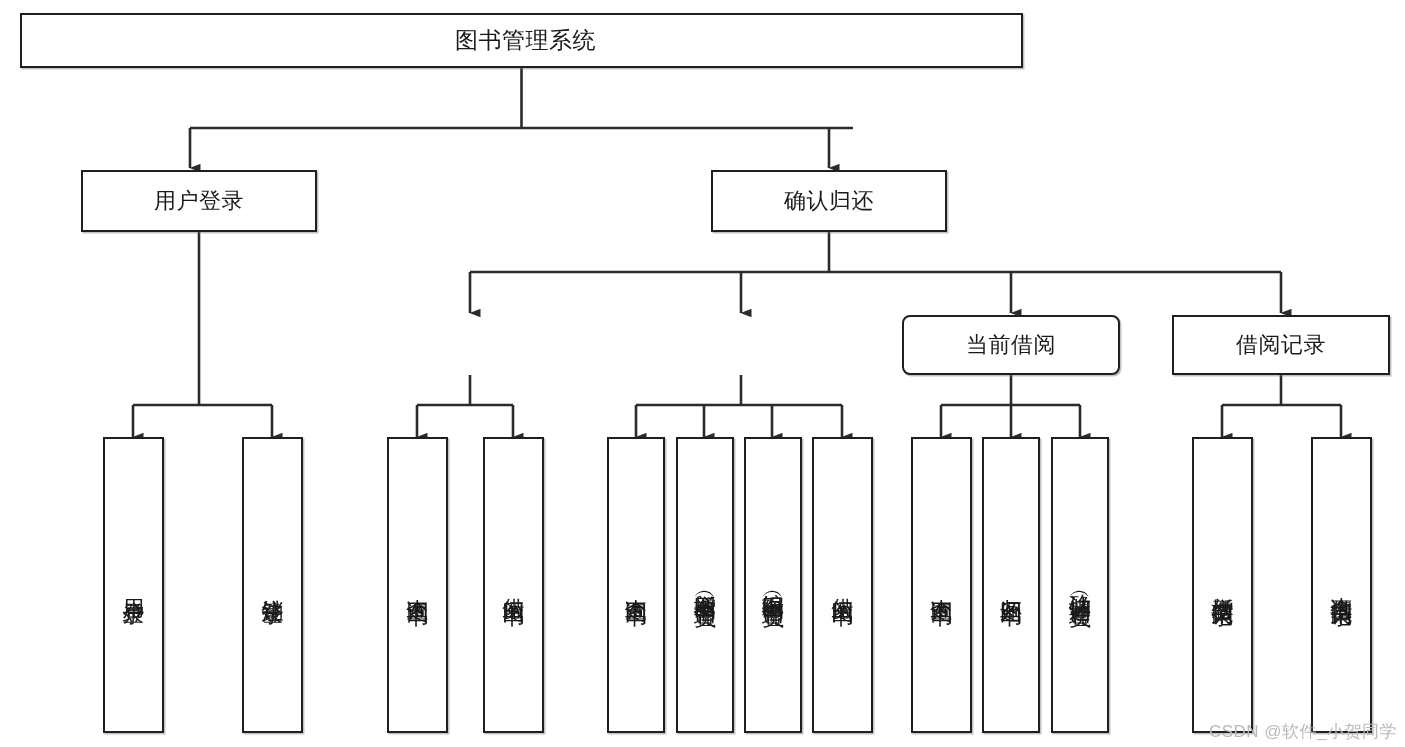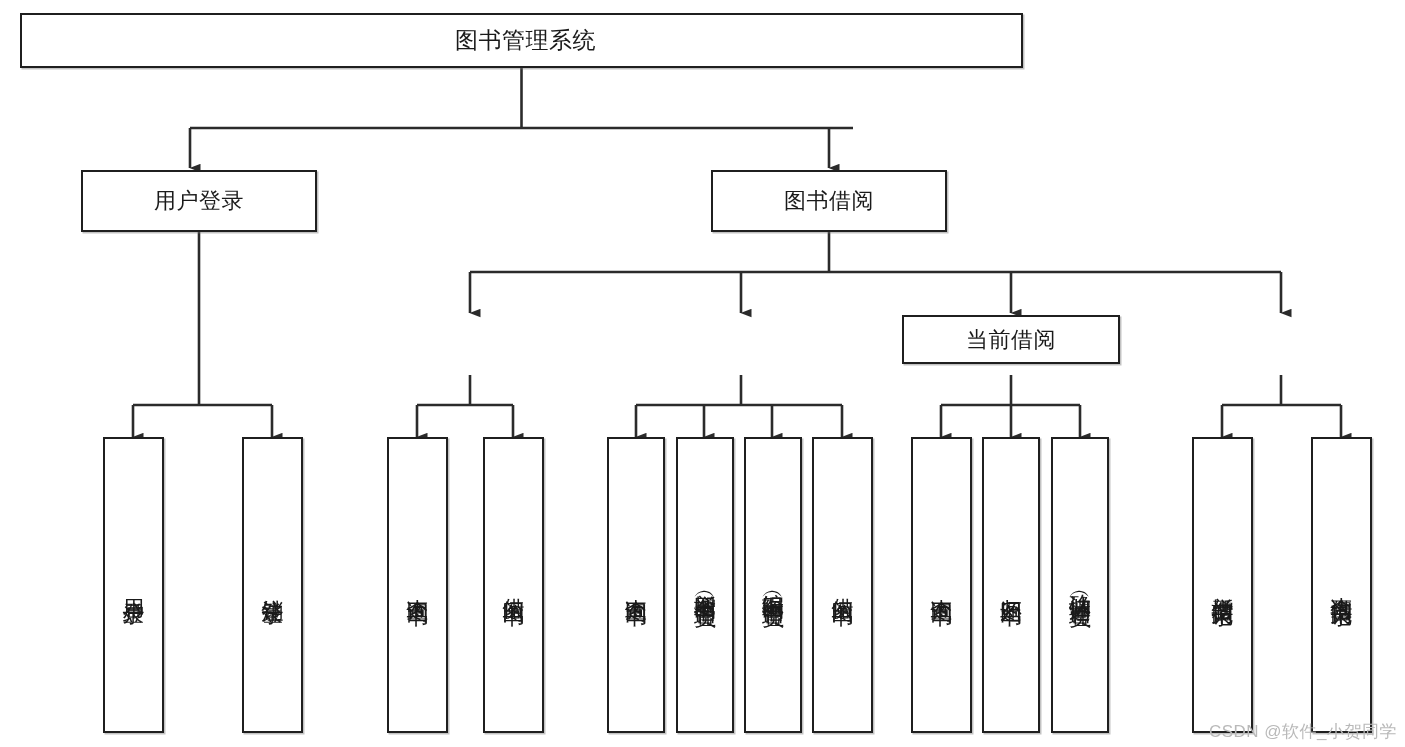--- a/index.html
+++ b/index.html
@@ -131,29 +131,32 @@
 
   <div class="node node-h node-root" style="left:20px; top:13px; width:1003px; height:55px;">
     <span>图书管理系统</span>
   </div>
 
   <div class="node node-h" style="left:81px; top:170px; width:236px; height:62px;">
     <span>用户登录</span>
   </div>
 
   <div class="node node-h" style="left:711px; top:170px; width:236px; height:62px;">
-    <span>图书借阅</span>
-  </div>
-
-
-
-  <div class="node node-h" style="left:902px; top:315px; width:218px; height:49px;">
+    <span>确认归还</span>
+  </div>
+
+
+
+  <div class="node node-h" style="left:902px; top:315px; width:218px; height:60px;border-radius:8px;">
     <span>当前借阅</span>
   </div>
 
+  <div class="node node-h" style="left:1172px; top:315px; width:218px; height:60px;">
+    <span>借阅记录</span>
+  </div>
 
   <div class="node node-v" style="left:103px; top:437px; width:61px; height:296px;">
     <span>用户登录</span>
   </div>
 
   <div class="node node-v" style="left:242px; top:437px; width:61px; height:296px;">
     <span>注销登录</span>
   </div>
 
   <div class="node node-v" style="left:387px; top:437px; width:61px; height:296px;">

